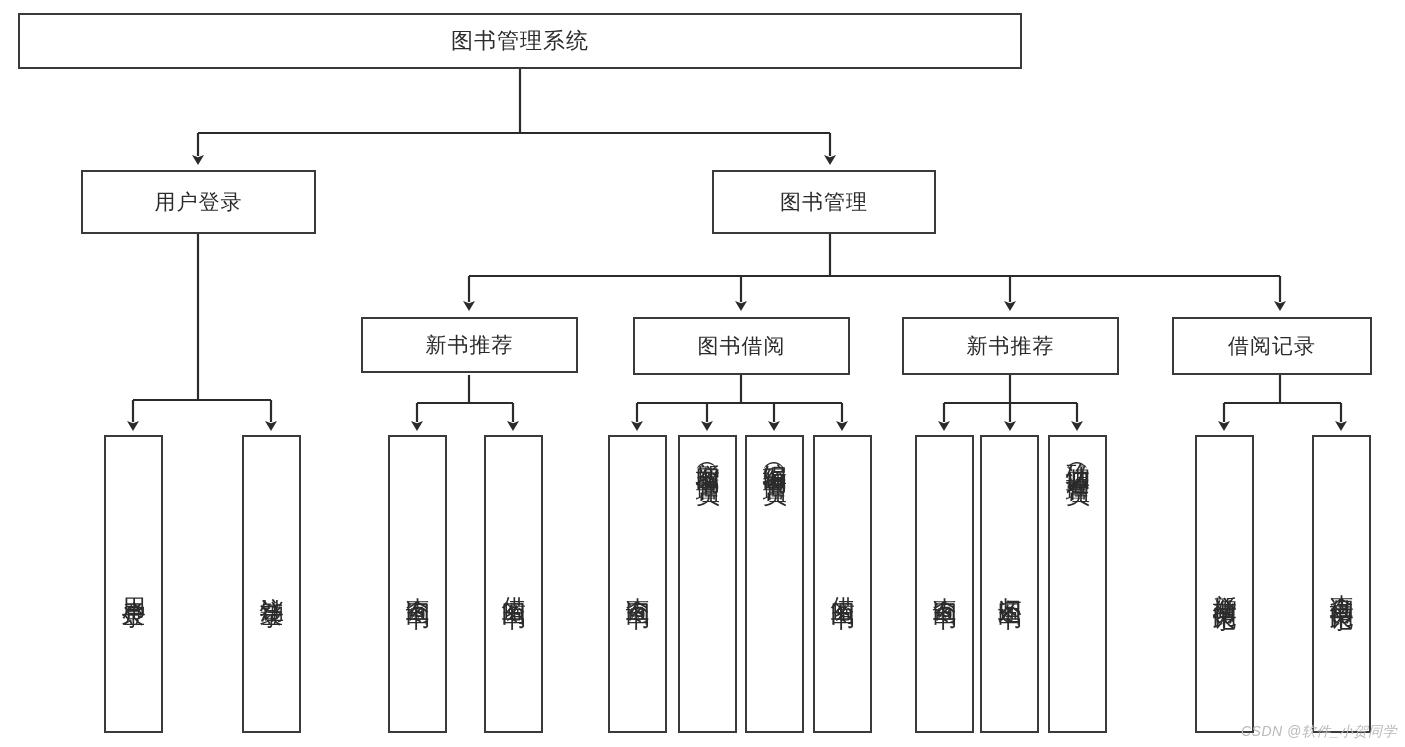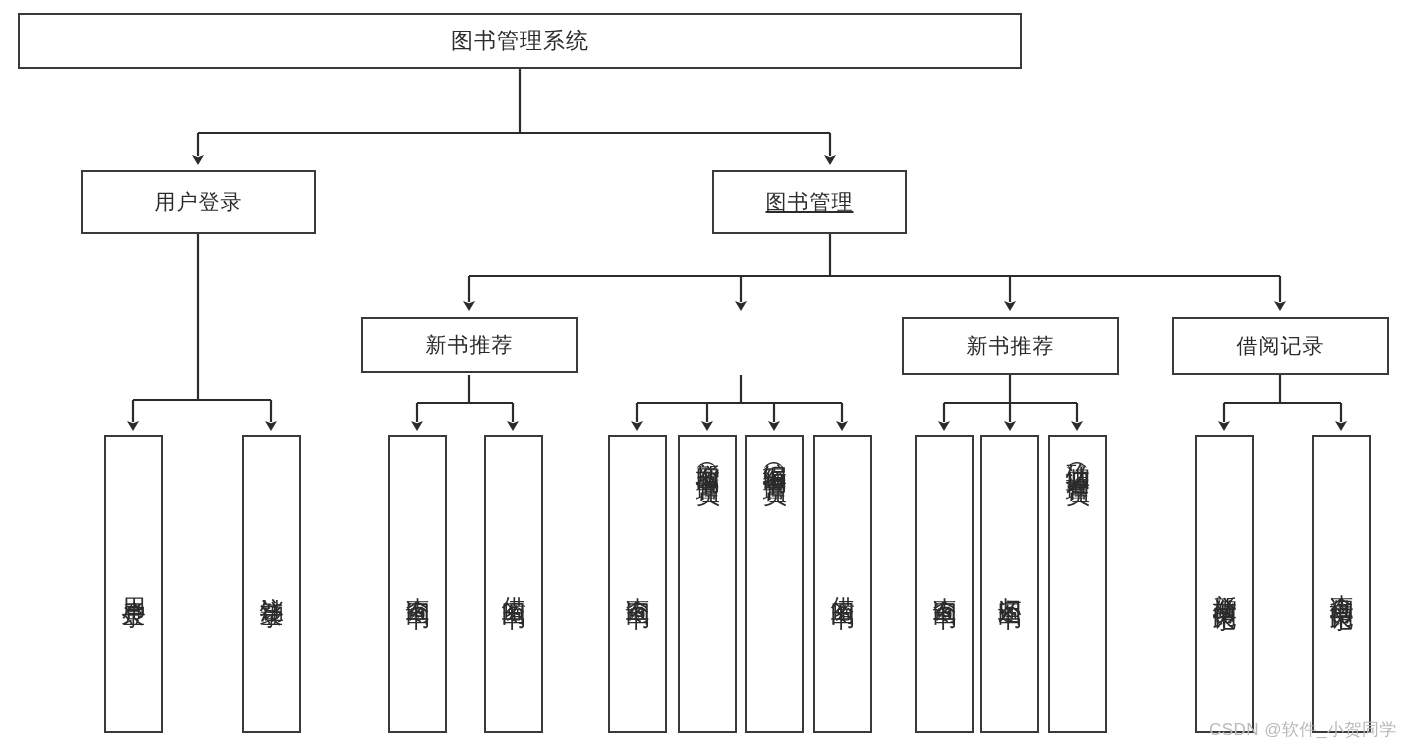--- a/index.html
+++ b/index.html
@@ -62,24 +62,25 @@
     text-align: left;
   }
   .node.vertical.centered {
     align-items: center;
     padding-top: 0;
   }
   #watermark {
     position: absolute;
     right: 8px;
     bottom: 6px;
-    font-size: 17px;
+    font-size: 14px;
     color: #b9b9b9;
     letter-spacing: 0.5px;
     white-space: nowrap;
+    font-style: italic;
   }
 </style>
 </head>
 <body>
 
 <div id="diagram-root">
 
   <svg id="connectors" viewBox="0 0 1405 747">
     <defs>
       <marker id="arrow" markerWidth="10" markerHeight="12" refX="1" refY="6" orient="auto" markerUnits="userSpaceOnUse">
@@ -130,31 +131,34 @@
     </g>
   </svg>
 
   <div class="node root horizontal" style="left:18px; top:13px; width:1004px; height:56px;">
     <span class="label">图书管理系统</span>
   </div>
 
   <div class="node horizontal" style="left:81px; top:170px; width:235px; height:64px;">
     <span class="label">用户登录</span>
   </div>
-  <div class="node horizontal" style="left:712px; top:170px; width:195px; height:64px;text-decoration:underline;">
+  <div class="node horizontal" style="left:712px; top:170px; width:224px; height:64px;">
     <span class="label">图书管理</span>
   </div>
 
   <div class="node horizontal" style="left:361px; top:317px; width:217px; height:56px;">
     <span class="label">新书推荐</span>
   </div>
+  <div class="node horizontal" style="left:633px; top:317px; width:217px; height:58px;">
+    <span class="label">图书借阅</span>
+  </div>
   <div class="node horizontal" style="left:902px; top:317px; width:217px; height:58px;">
     <span class="label">新书推荐</span>
   </div>
-  <div class="node horizontal" style="left:1172px; top:317px; width:217px; height:58px;">
+  <div class="node horizontal" style="left:1172px; top:317px; width:200px; height:58px;">
     <span class="label">借阅记录</span>
   </div>
 
   <div class="node vertical centered" style="left:104px; top:435px; width:59px; height:298px;">
     <span class="label">用户登录</span>
   </div>
   <div class="node vertical centered" style="left:242px; top:435px; width:59px; height:298px;">
     <span class="label">注销登录</span>
   </div>
 

